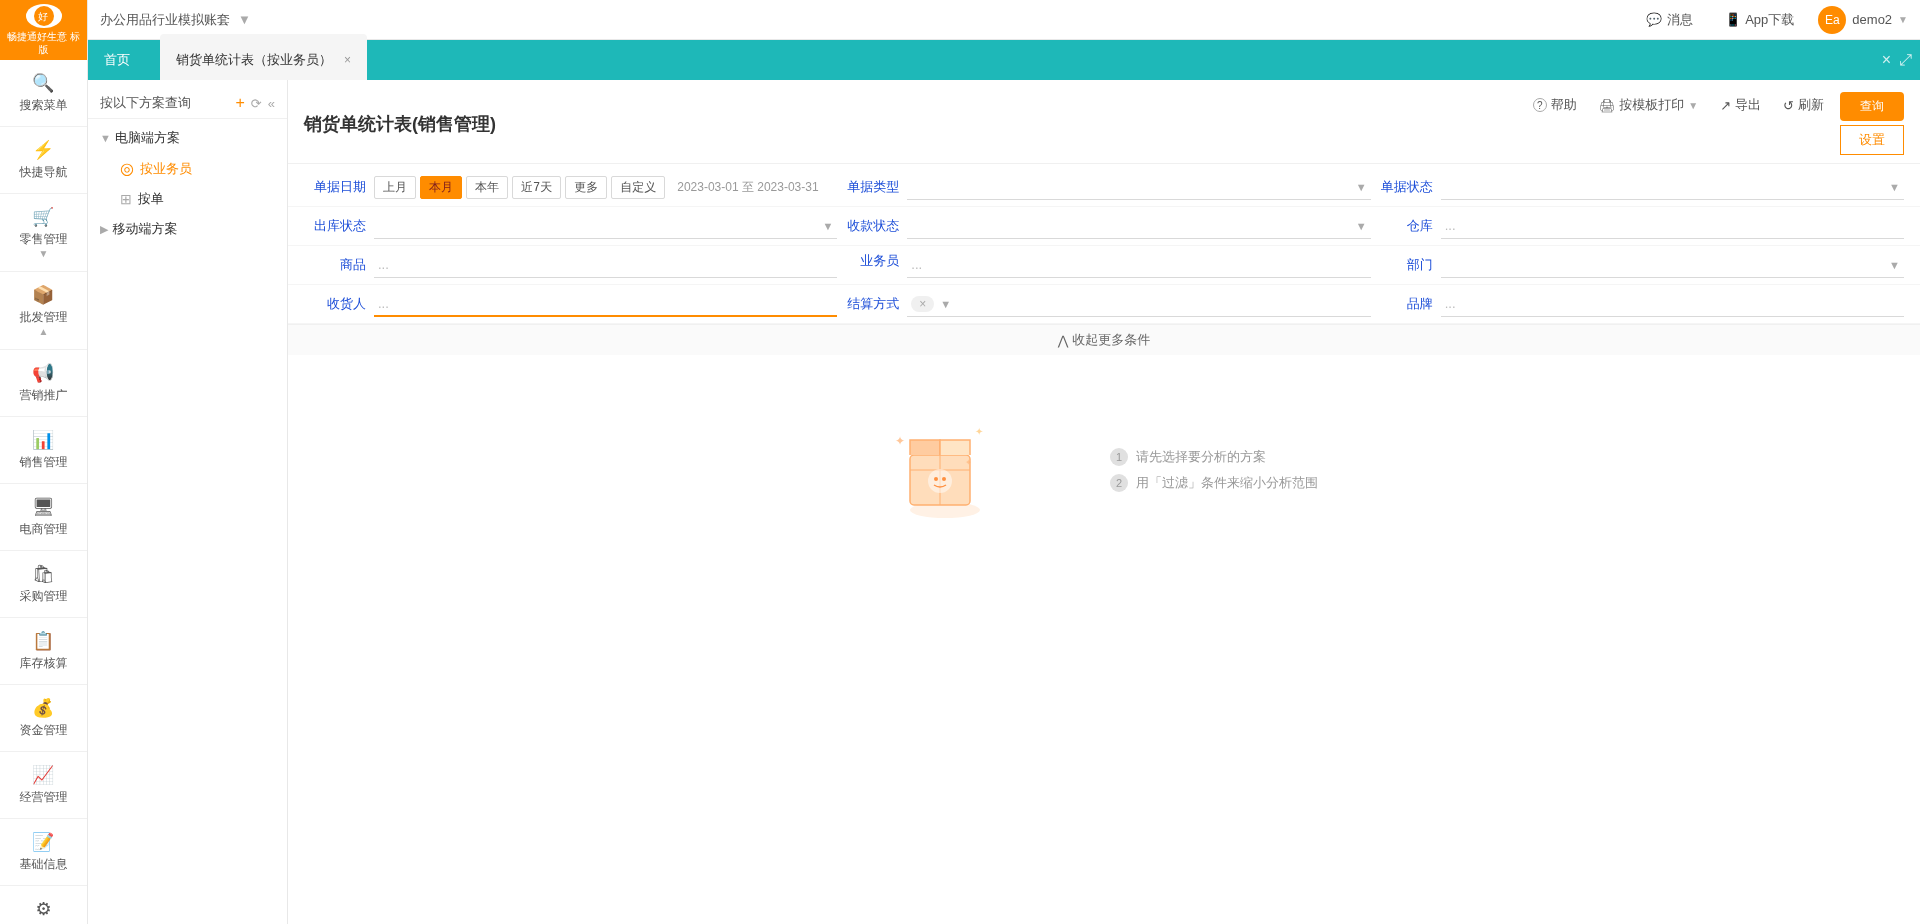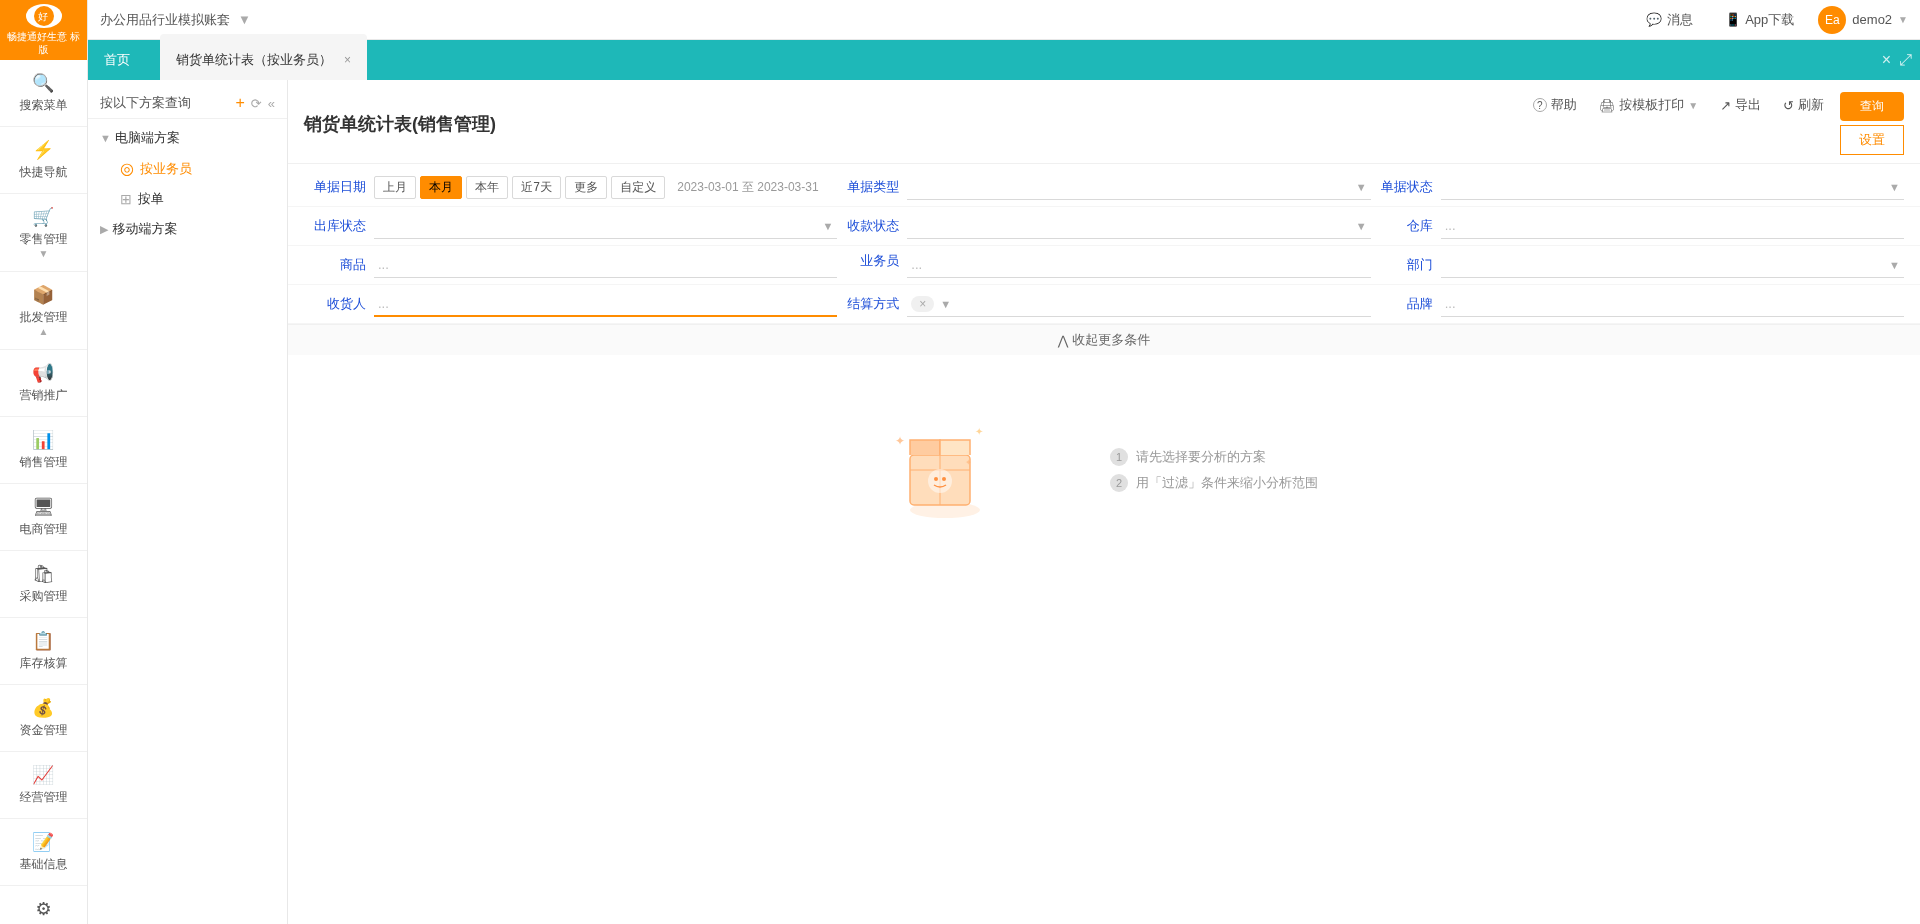--- a/index.html
+++ b/index.html
@@ -256,21 +256,21 @@
       border-radius: 2px;
       cursor: pointer;
       font-size: 12px;
       color: #555;
       background: #fff;
       margin-right: 4px;
       font-family: Liberation Mono, monospace;
     }
     .date-btn.active {
       background: #ff8c00;
-      color: #000000;
+      color: #7f1d1d;
       border-color: #ff8c00;
     }
     .date-range {
       font-size: 12px;
       color: #999;
       margin-left: 8px;
     }
 
     
     .filter-tag {

